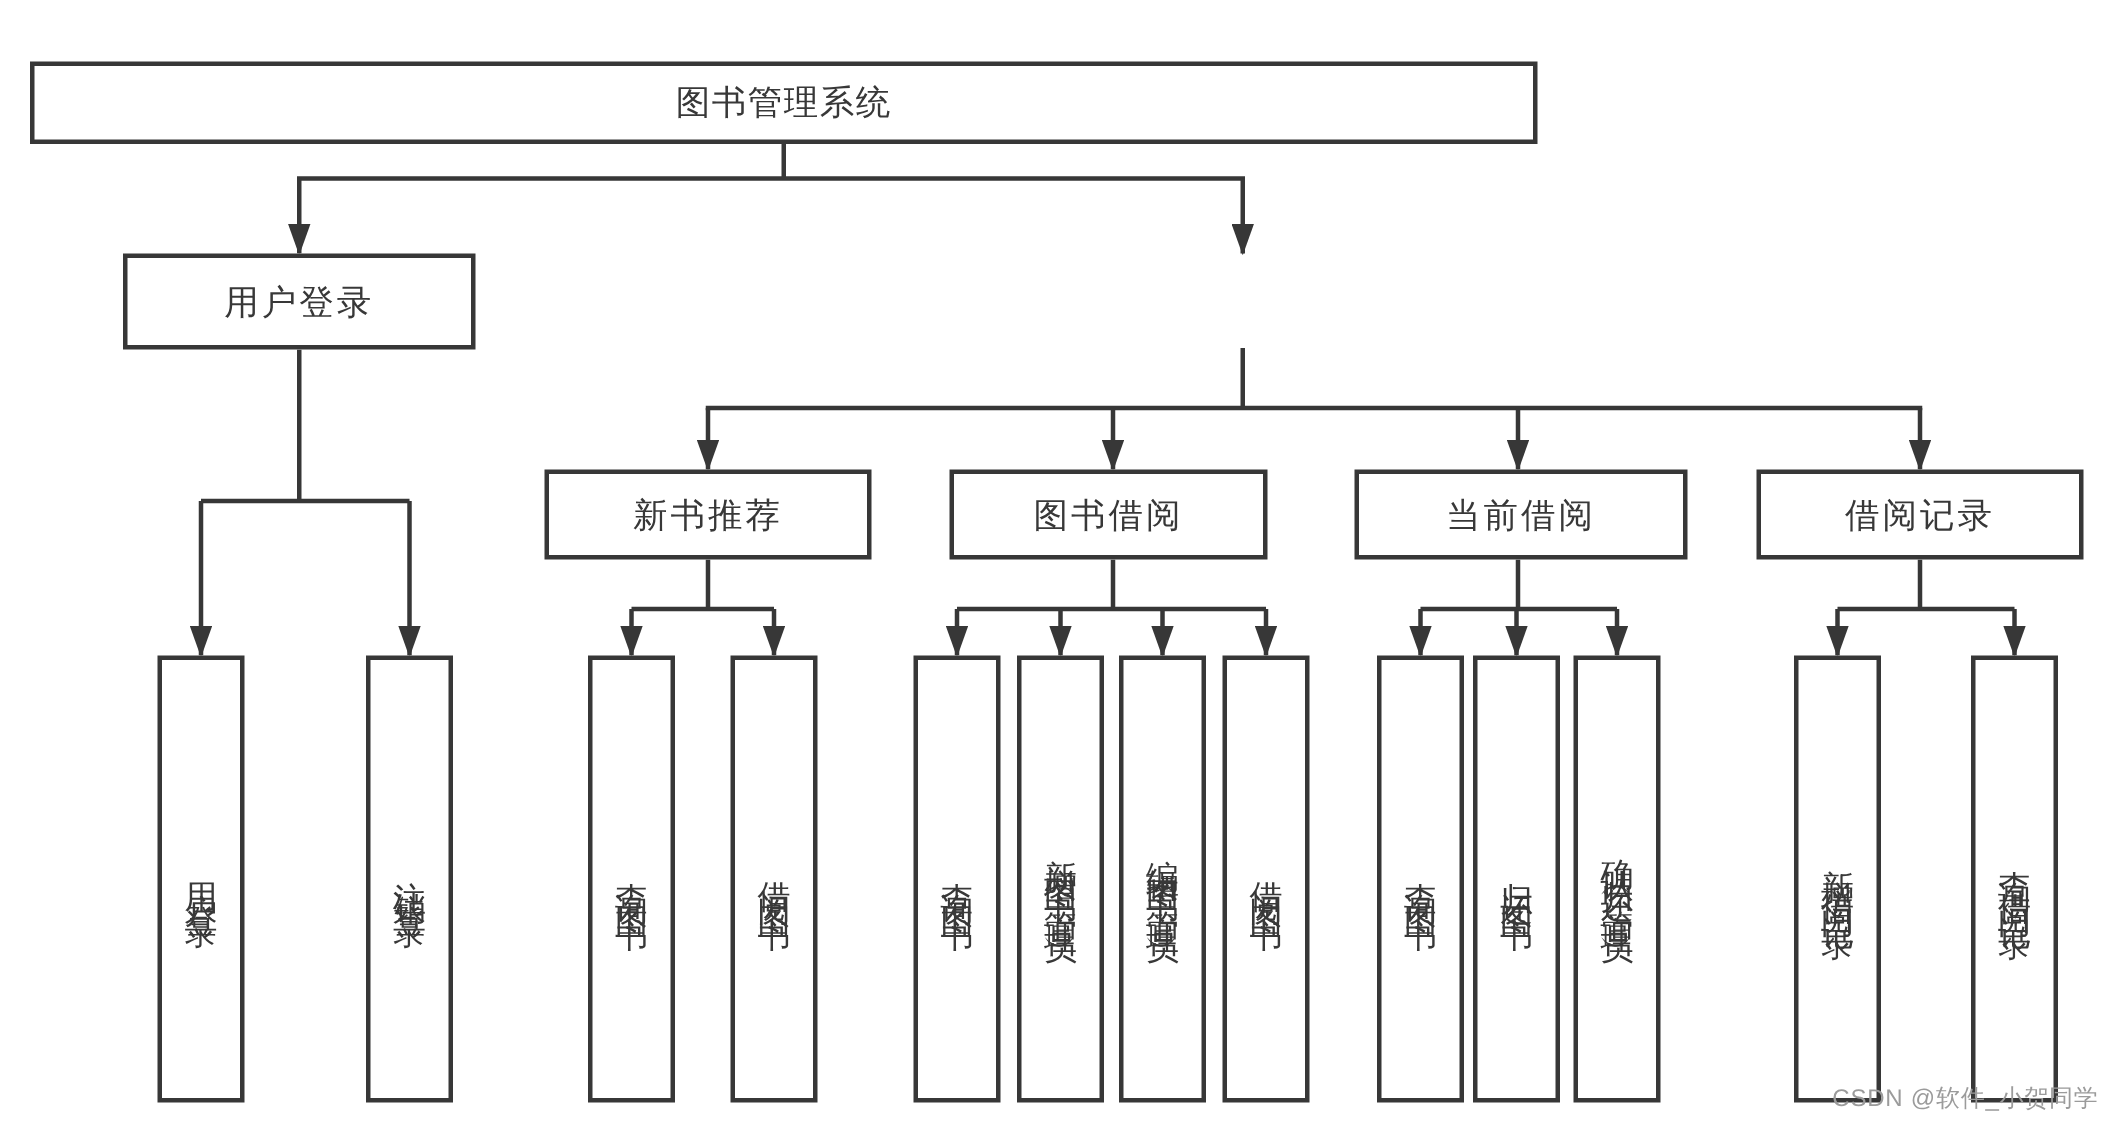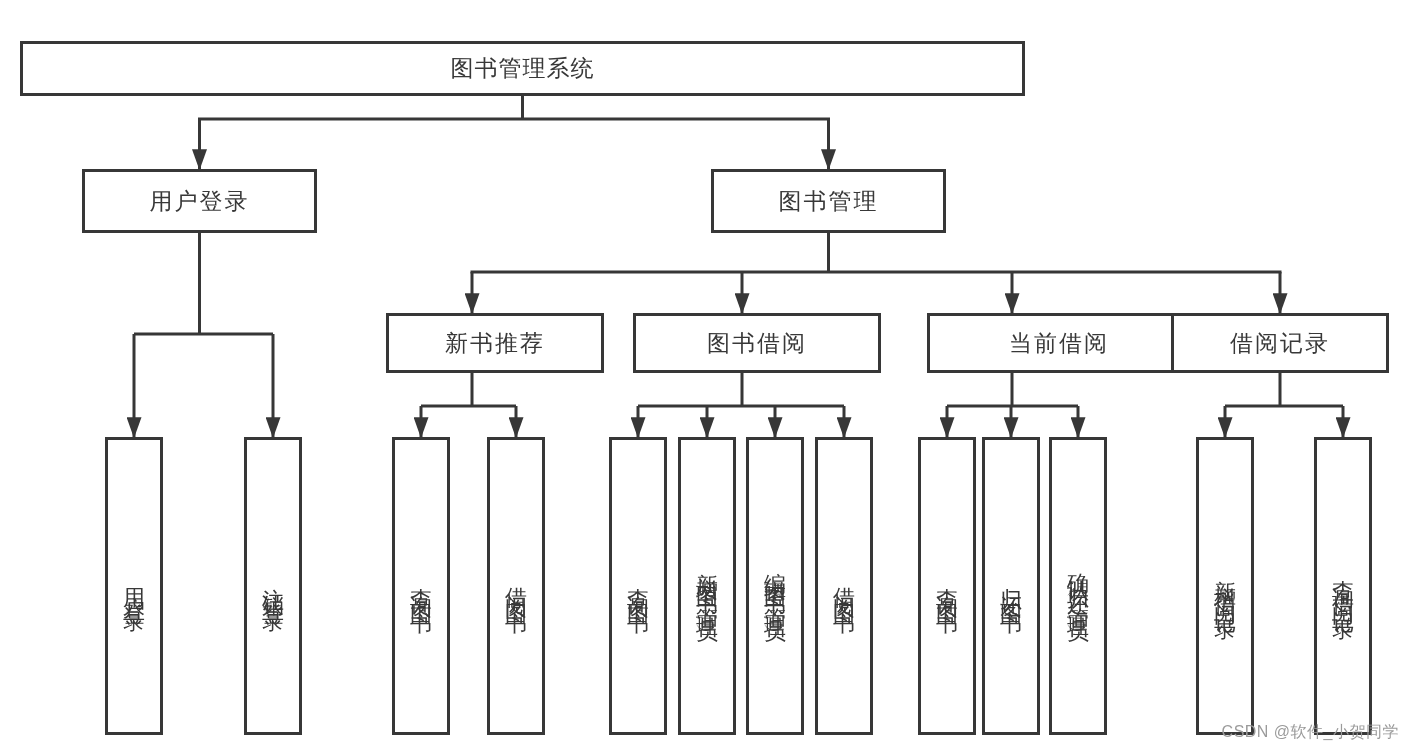--- a/index.html
+++ b/index.html
@@ -116,31 +116,28 @@
     <path class="cline" d="M1343 406 V437" marker-end="url(#arw)"></path>
   </svg>
 
   <div class="node hnode root-node" style="left:20px; top:13px; width:1005px; height:55px;margin-top:28px;">
     <span>图书管理系统</span>
   </div>
 
   <div class="node hnode" style="left:82px; top:169px; width:235px; height:64px;">
     <span>用户登录</span>
   </div>
-  <div class="node hnode" style="left:711px; top:169px; width:235px; height:64px;">
-    <span>图书管理</span>
-  </div>
 
-  <div class="node hnode" style="left:363px; top:313px; width:218px; height:60px;margin-left:23px;">
+  <div class="node hnode" style="left:363px; top:313px; width:218px; height:60px;">
     <span>新书推荐</span>
   </div>
-  <div class="node hnode" style="left:633px; top:313px; width:248px; height:60px;">
+  <div class="node hnode" style="left:633px; top:313px; width:212px; height:60px;">
     <span>图书借阅</span>
   </div>
-  <div class="node hnode" style="left:903px; top:313px; width:264px; height:60px;margin-left:24px;">
+  <div class="node hnode" style="left:903px; top:313px; width:222px; height:60px;">
     <span>当前借阅</span>
   </div>
   <div class="node hnode" style="left:1171px; top:313px; width:218px; height:60px;">
     <span>借阅记录</span>
   </div>
 
   <div class="node vnode" style="left:105px;">
     <span class="vtext">用户登录</span>
   </div>
   <div class="node vnode" style="left:244px;">

